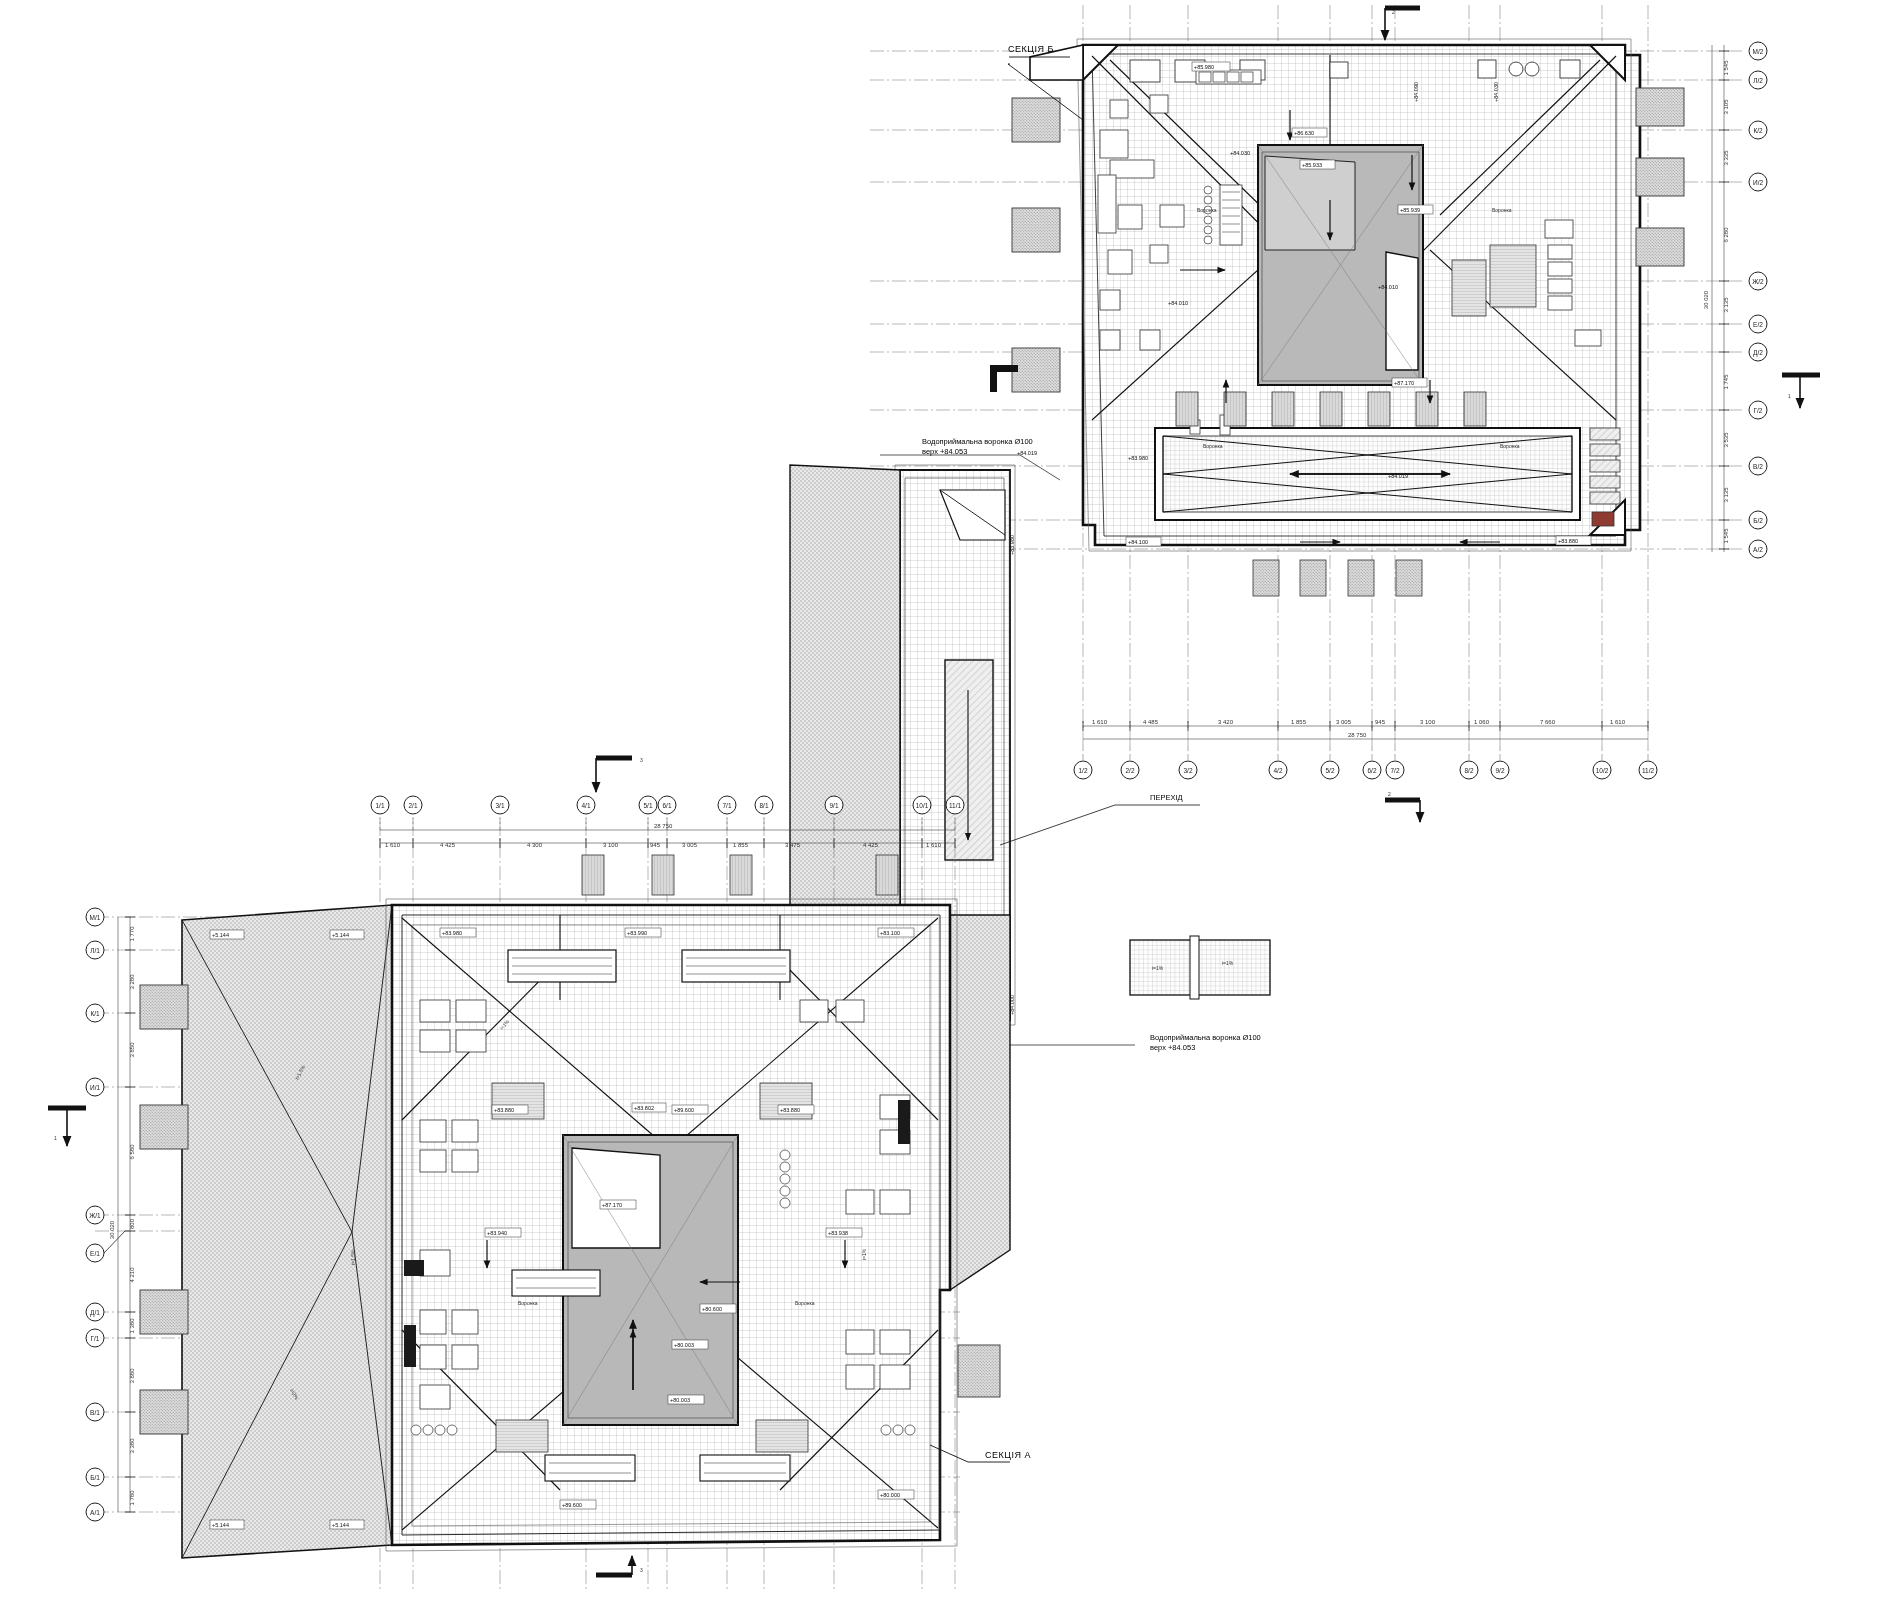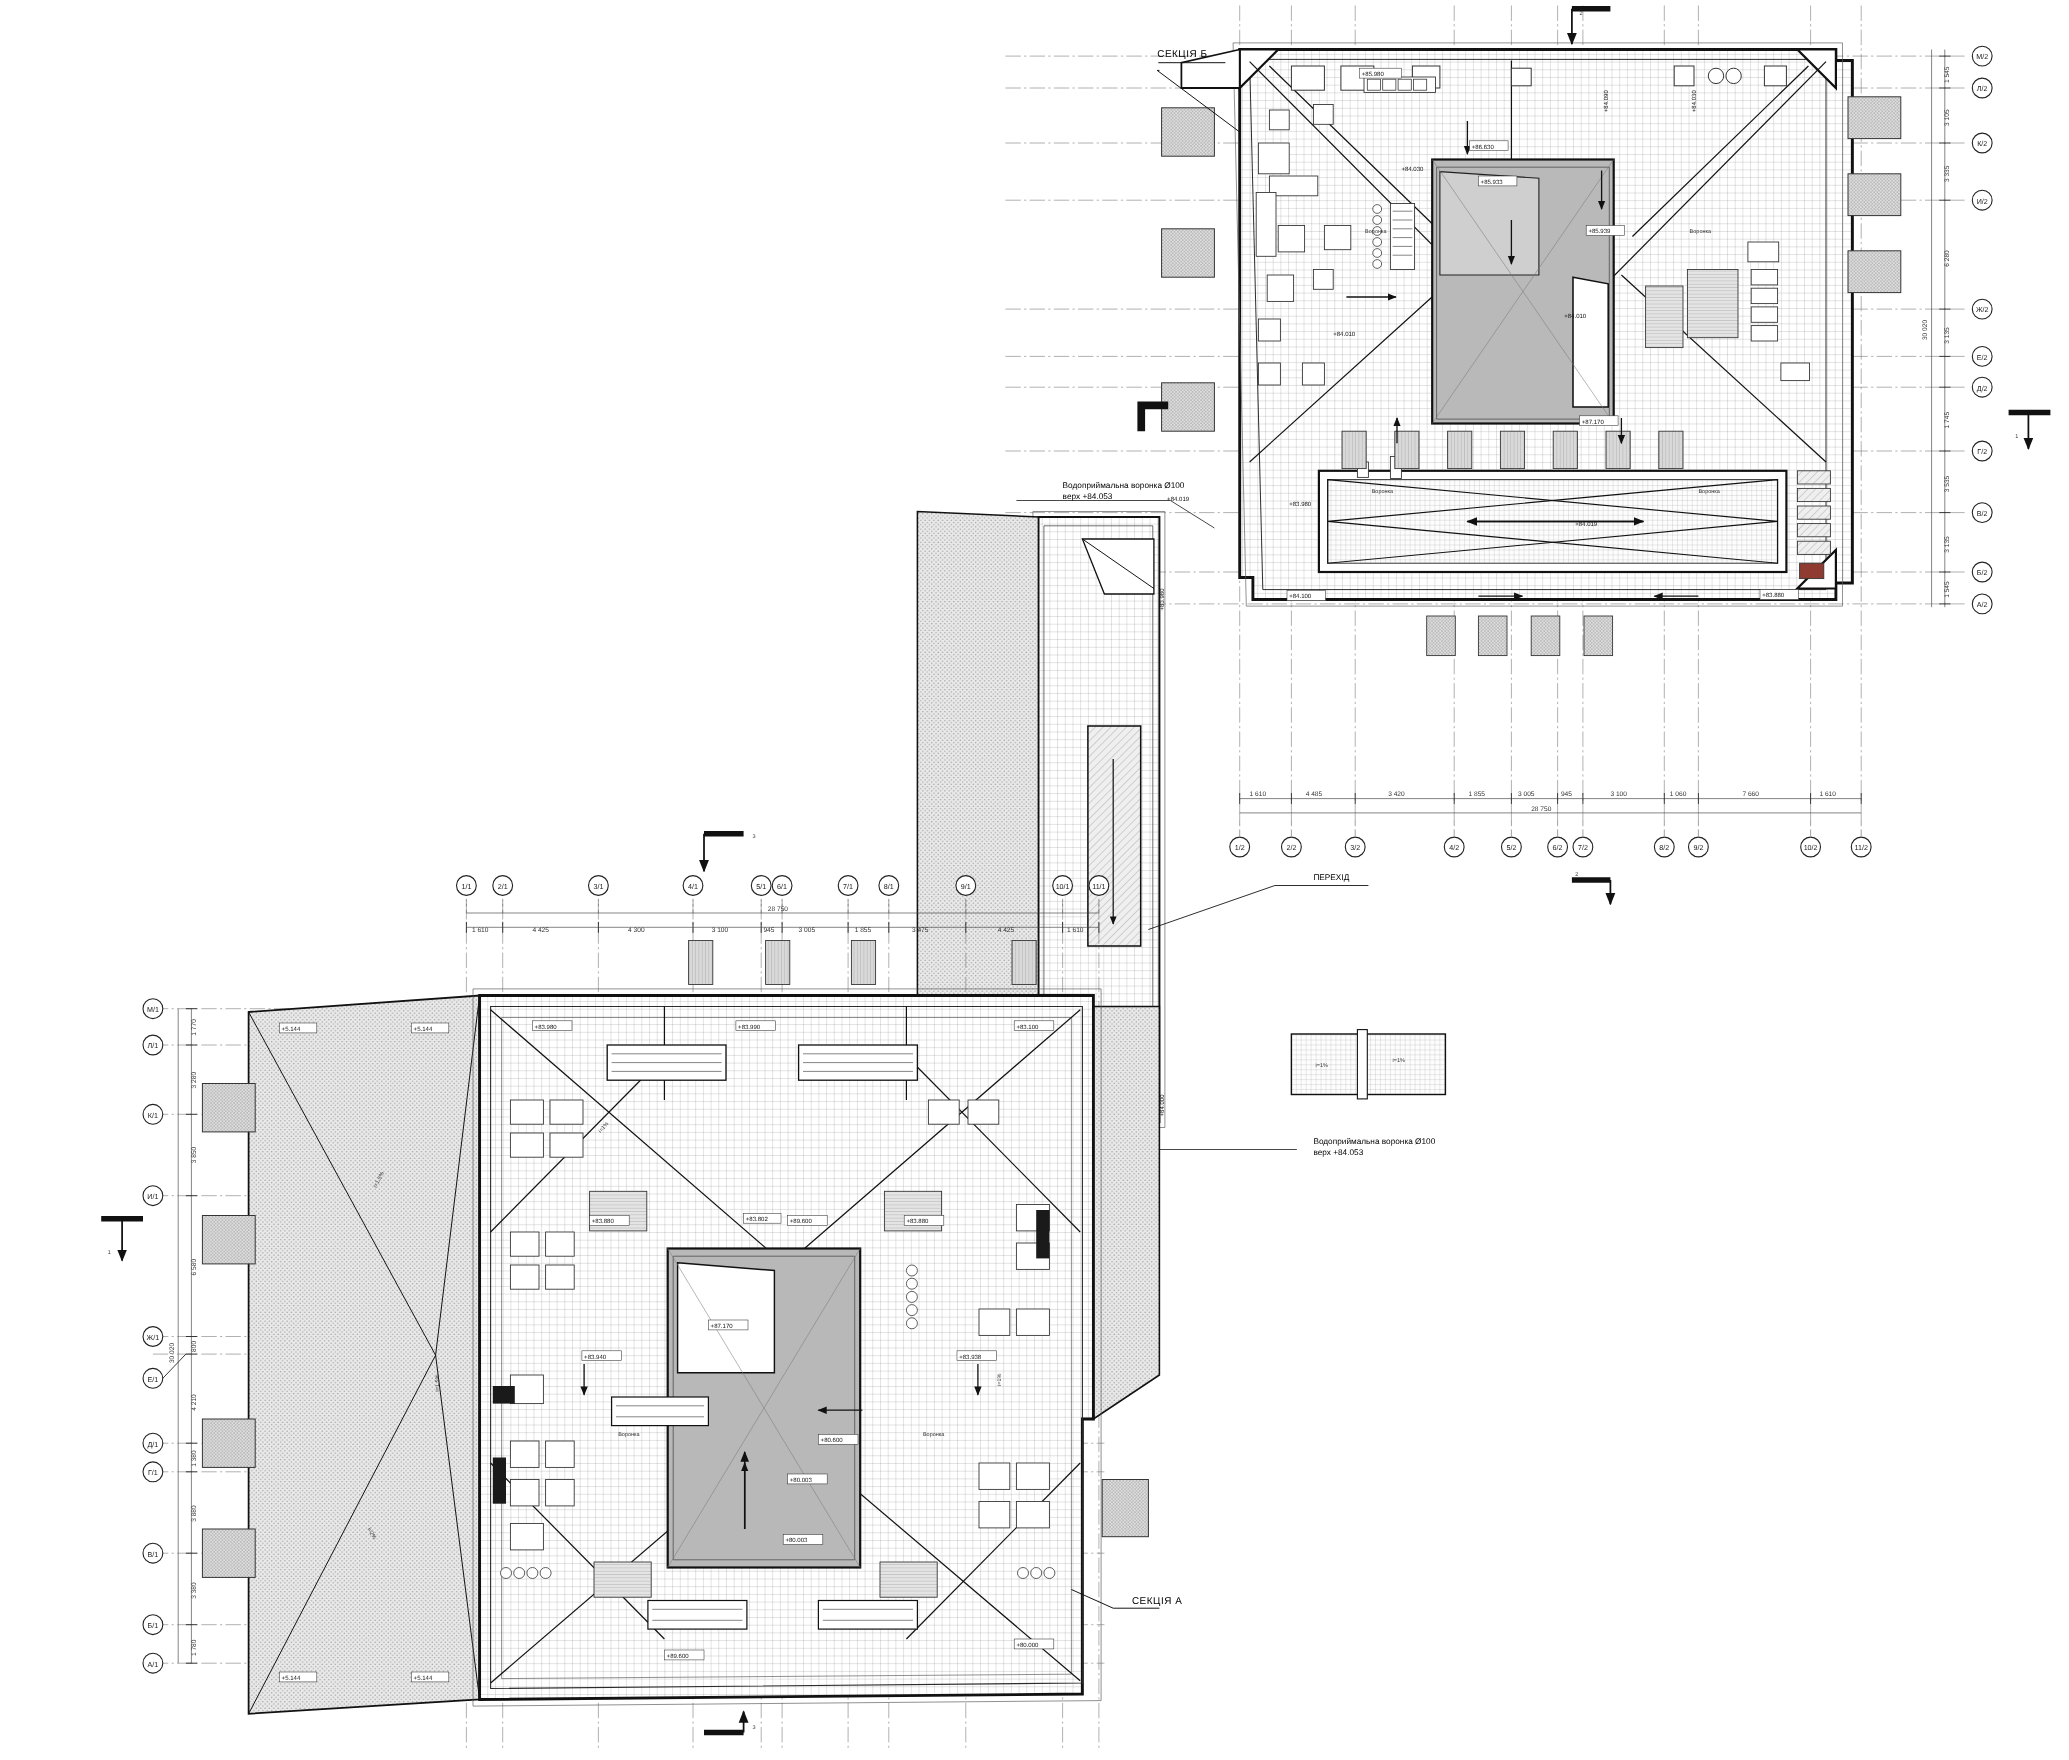--- a/index.html
+++ b/index.html
@@ -1,18 +1,18 @@
 <!DOCTYPE html>
 <html><head>
 <meta charset="utf-8">
 <style>
   html,body{margin:0;padding:0;background:#ffffff;}
   body{width:1881px;height:1600px;position:relative;overflow:hidden;
        font-family:"Liberation Sans","DejaVu Sans",sans-serif;color:#1a1a1a;}
-  #sheet{position:absolute;inset:0;padding-left:44px;}
+  #sheet{position:absolute;inset:0;}
   svg{display:block;}
   .ttl{font-size:9px;letter-spacing:.5px;}
   .note{font-size:7.5px;}
   .dim{font-size:6px;fill:#333;}
   .bub{font-size:6.5px;fill:#222;}
   .lvl{font-size:5.5px;fill:#111;}
   .tiny{font-size:5px;fill:#333;}
 </style>
 </head>
 <body>

